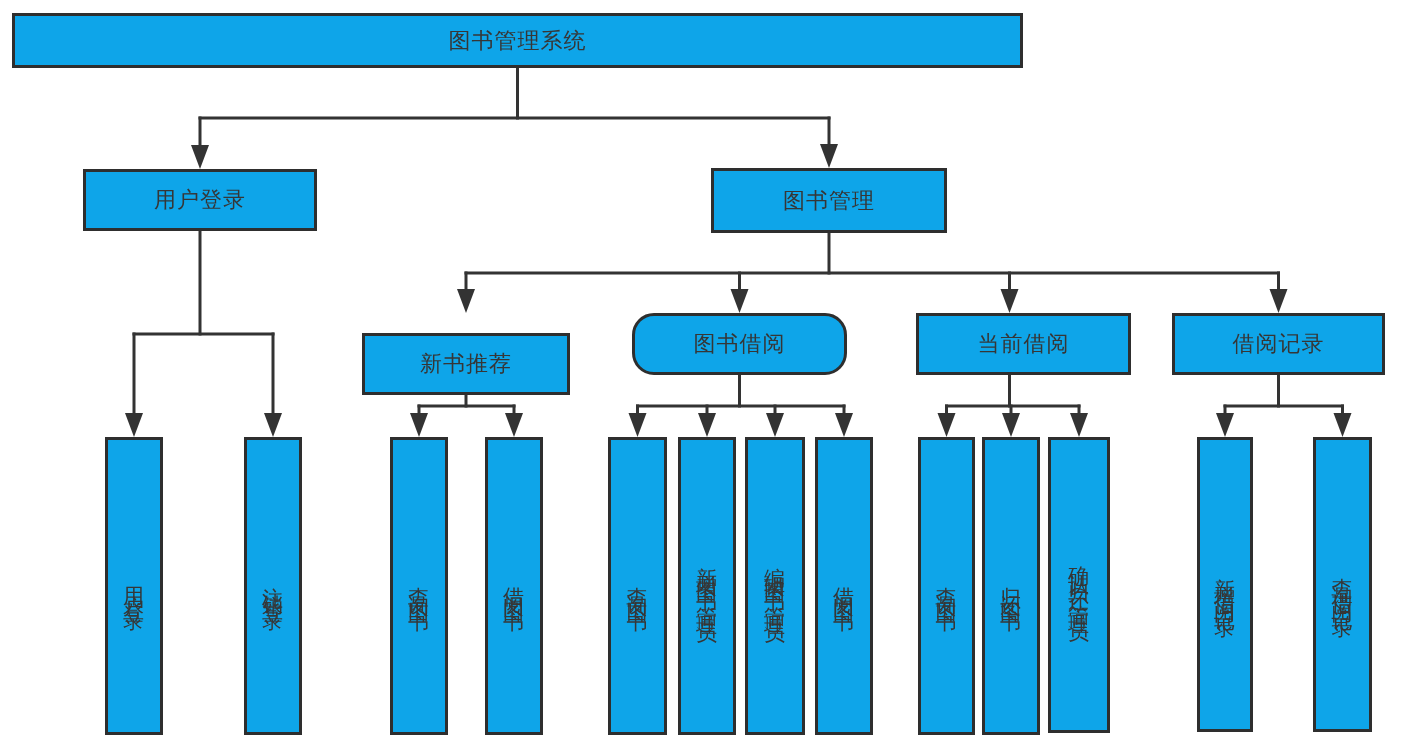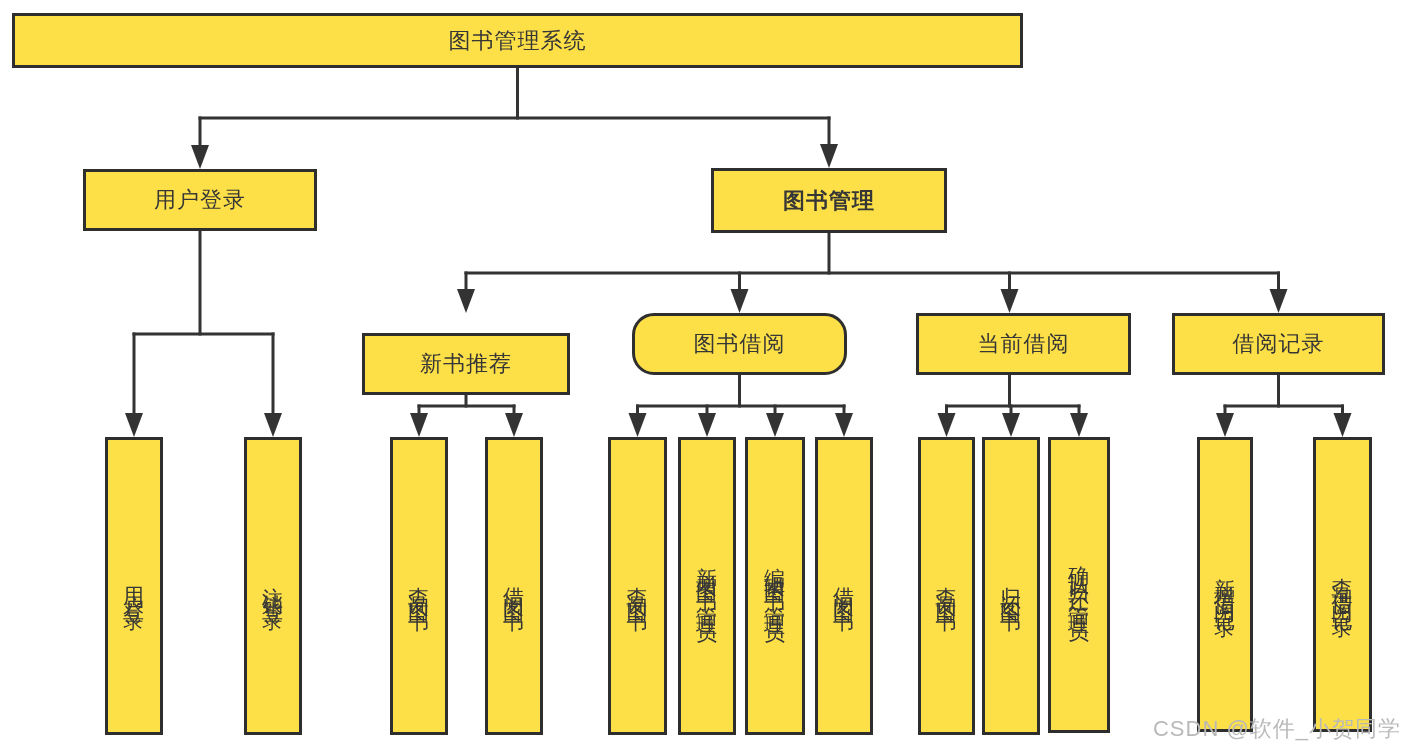--- a/index.html
+++ b/index.html
@@ -17,21 +17,21 @@
   }
   #connectors {
     position: absolute;
     left: 0;
     top: 0;
     width: 1405px;
     height: 747px;
   }
   .node {
     position: absolute;
-    background: #fde047;
+    background: #0ea5e9;
     border: 3px solid #2e2e2e;
     box-sizing: border-box;
     display: flex;
     align-items: center;
     justify-content: center;
     color: #363636;
   }
   .node.h .label {
     font-size: 22px;
     letter-spacing: 1px;
@@ -133,21 +133,21 @@
       <line x1="1342.5" y1="406" x2="1342.5" y2="417" stroke="#333333" stroke-width="3" stroke-linecap="square"></line>
       <polygon points="1333.5,413 1351.5,413 1342.5,437" fill="#333333"></polygon>
     </svg>
 
   <div class="node h" id="n0" style="border-color: rgb(46, 46, 46); color: rgb(54, 54, 54);">
       <span class="label">图书管理系统</span>
     </div>
   <div class="node h" id="n1" style="border-color: rgb(46, 46, 46); color: rgb(54, 54, 54);">
       <span class="label">用户登录</span>
     </div>
-  <div class="node h" id="n2" style="border-color: rgb(46, 46, 46); color: rgb(54, 54, 54); font-weight: bold;">
+  <div class="node h" id="n2" style="border-color: rgb(46, 46, 46); color: rgb(54, 54, 54);">
       <span class="label">图书管理</span>
     </div>
   <div class="node h" id="n3" style="border-color: rgb(46, 46, 46); color: rgb(54, 54, 54);">
       <span class="label">新书推荐</span>
     </div>
   <div class="node h" id="n4" style="border-color: rgb(46, 46, 46); color: rgb(54, 54, 54);">
       <span class="label">图书借阅</span>
     </div>
   <div class="node h" id="n5" style="border-color: rgb(46, 46, 46); color: rgb(54, 54, 54);">
       <span class="label">当前借阅</span>
@@ -188,14 +188,13 @@
   <div class="node v" id="n17" style="border-color: rgb(46, 46, 46); color: rgb(54, 54, 54);">
       <span class="label">确认归还（管理员）</span>
     </div>
   <div class="node v" id="n18" style="border-color: rgb(46, 46, 46); color: rgb(54, 54, 54);">
       <span class="label">新增借阅记录</span>
     </div>
   <div class="node v" id="n19" style="border-color: rgb(46, 46, 46); color: rgb(54, 54, 54);">
       <span class="label">查询借阅记录</span>
     </div>
 
-  <div id="watermark" style="color: rgb(185, 185, 185);">CSDN @软件_小贺同学</div>
 </div>
 
 </body></html>

